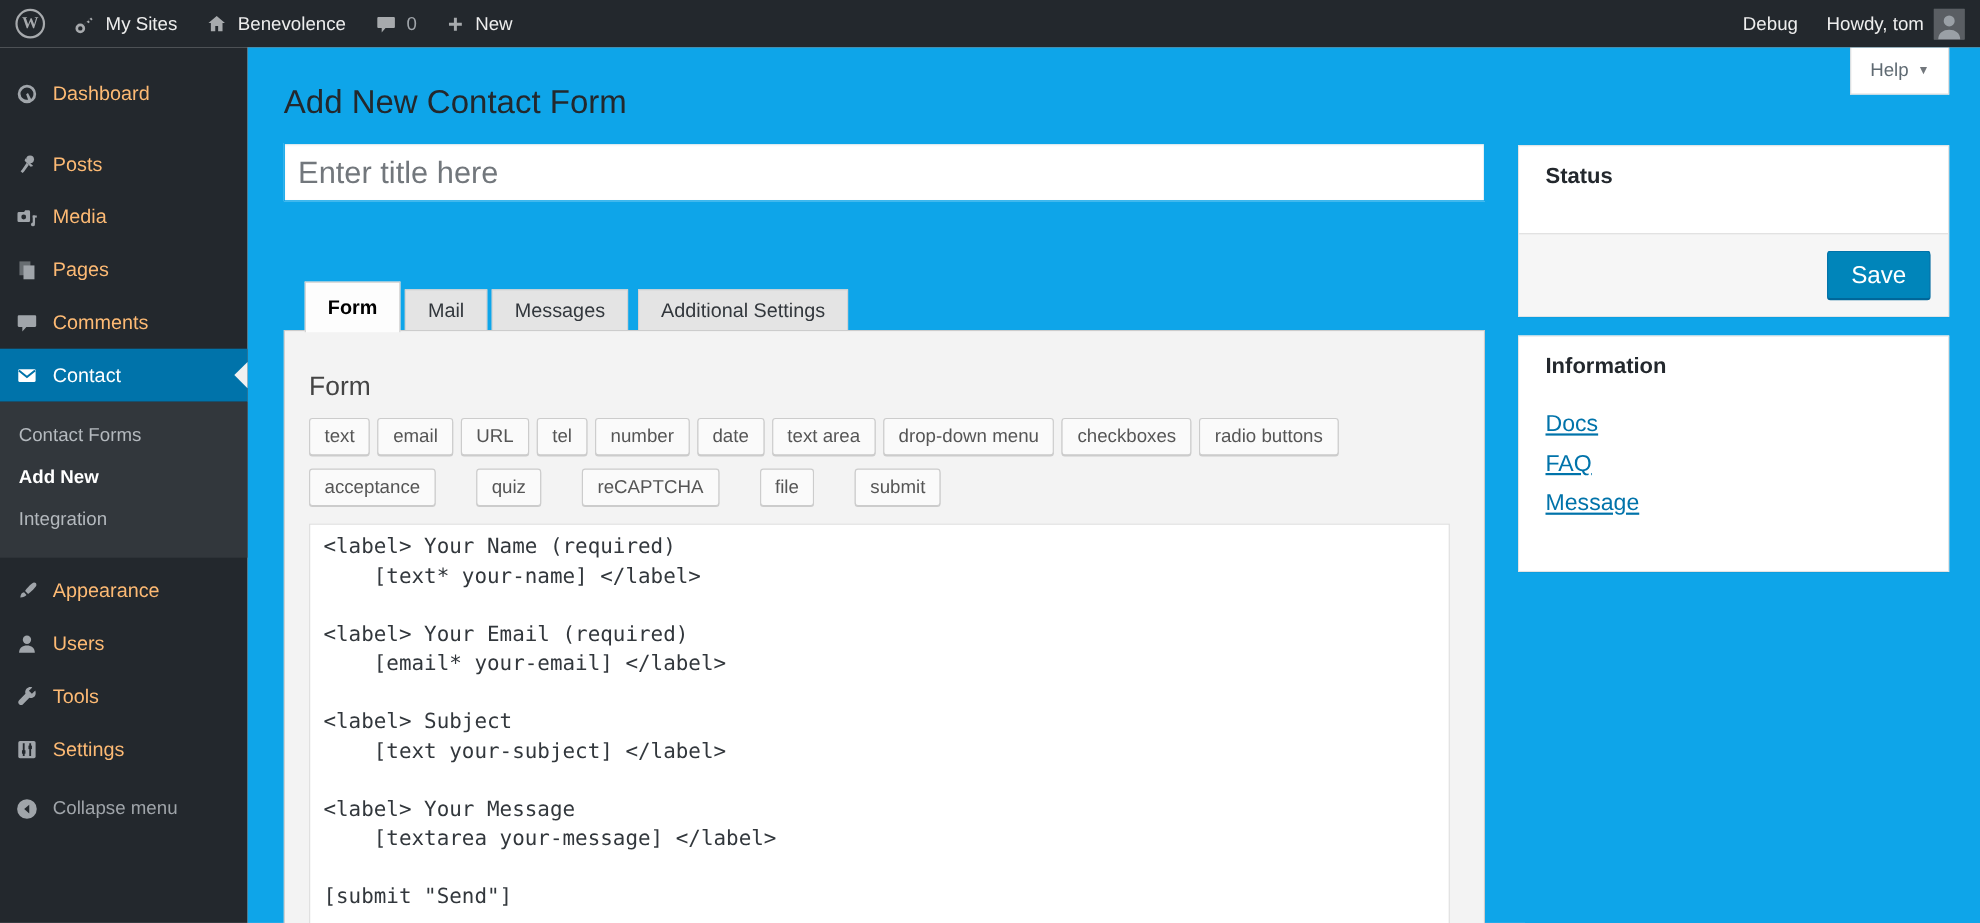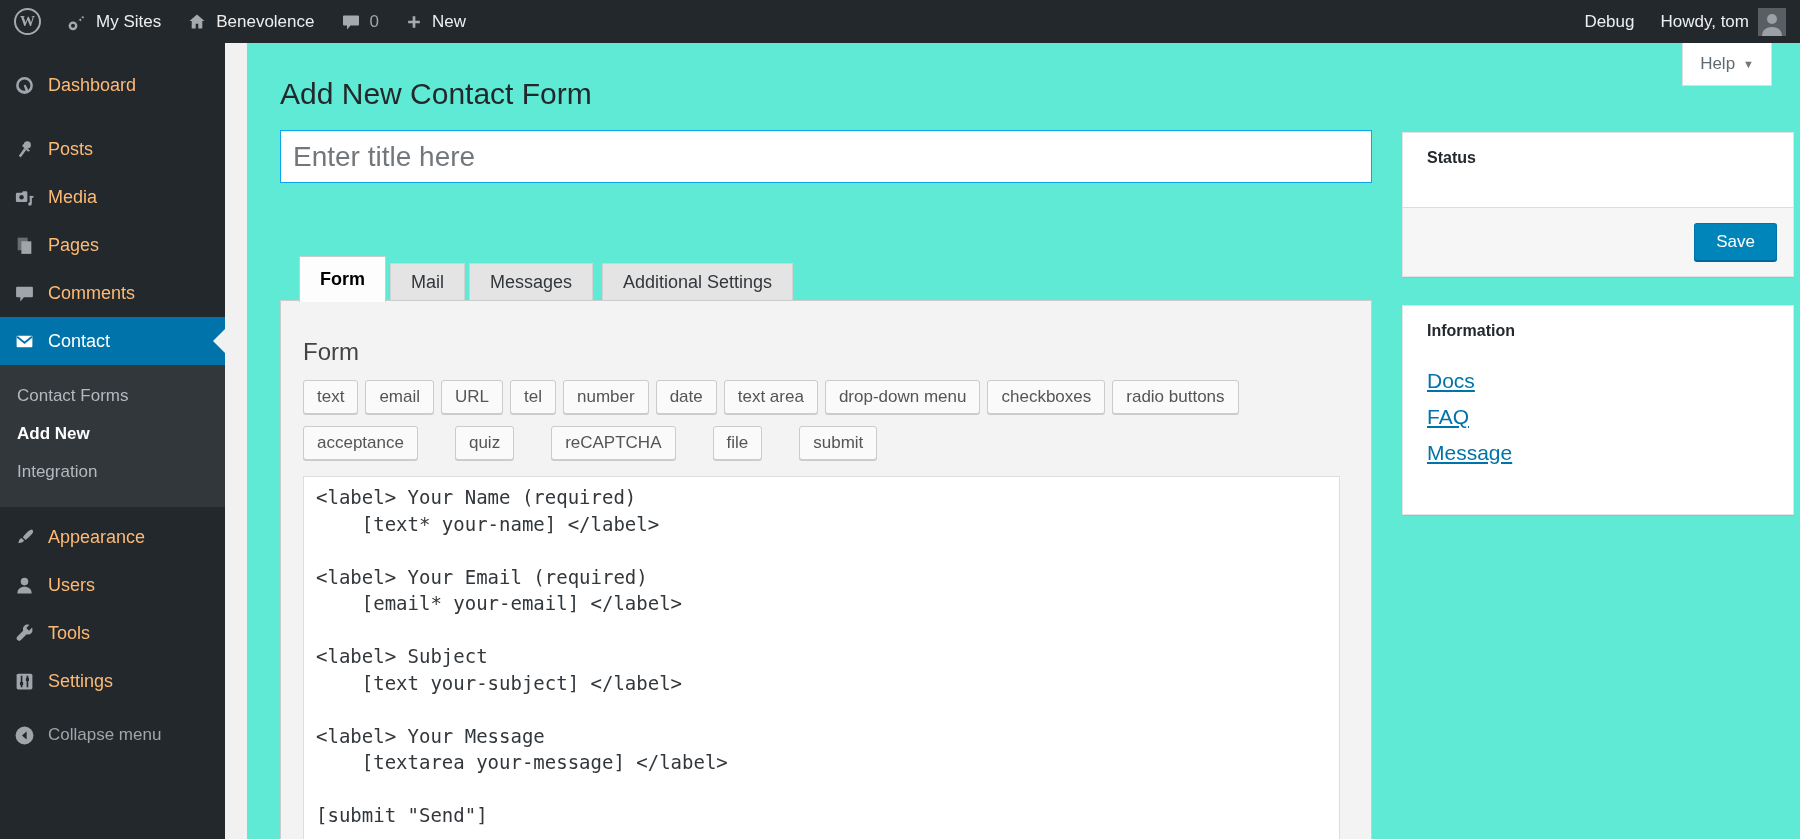--- a/index.html
+++ b/index.html
@@ -26,46 +26,46 @@
   .menu-item.current { background:#0073aa; color:#fff; position:relative; }
   .menu-item.current svg { color:#fff; }
   .menu-item.current::after { content:""; position:absolute; right:0; top:50%; transform:translateY(-50%); border:12px solid transparent; border-right-color:#f1f1f1; }
   .submenu { background:#32373c; padding:12px 0 16px 0; }
   .submenu-item { height:38px; display:flex; align-items:center; padding-left:17px; font-size:17px; color:#b4b9be; cursor:pointer; }
   .submenu-item.current-sub { color:#fff; font-weight:bold; }
   .collapse { margin-top:6px; color:#a0a5aa; font-size:17px; }
   .collapse svg { color:#a0a5aa; }
 
   
-  .content { position:absolute; top:43px; left:225px; right:0; bottom:0; background:#5eead4;margin-left:22px; }
+  .content { position:absolute; top:43px; left:225px; right:0; bottom:0; background:#0ea5e9; }
   .help-tab { position:absolute; top:0; right:28px; background:#fff; border:1px solid #ddd; border-top:none; padding:0 17px; height:43px; display:flex; align-items:center; gap:8px; font-size:17px; color:#5f6a72; cursor:pointer; }
   .help-caret { font-size:11px; color:#72777c; }
   .page-title { position:absolute; left:33px; top:33px; font-size:30px; font-weight:400; color:#23282d; line-height:36px; }
   .title-input { position:absolute; left:33px; top:87px; width:1092px; height:53px; background:#fff; border:1px solid #0ea5e9; box-shadow:inset 0 1px 2px rgba(0,0,0,.07); font-size:28px; color:#32373c; padding:0 12px; font-family:"Liberation Sans","DejaVu Sans",sans-serif; outline:none; }
   .title-input::placeholder { color:#72777c; opacity:1; }
 
   
   .tabs { position:absolute; left:33px; top:212px; width:1092px; height:46px; }
   .tab { position:absolute; bottom:-1px; display:flex; align-items:center; justify-content:center; font-size:18px; color:#32373c; background:#e4e4e4; border:1px solid #d2d2d2; height:39px; padding:0 20px; cursor:pointer; }
   .tab.active { background:#fdfdfd; border:1px solid #ccc; border-bottom:none; height:46px; font-weight:bold; color:#000; z-index:5; }
   .panel { position:absolute; left:33px; top:257px; width:1092px; height:560px; background:#f3f3f3; border:1px solid #ccc; padding:36px 22px 0 22px; }
   .panel-heading { font-size:24px; font-weight:400; color:#444; line-height:29px; }
   .tag-row { margin-top:14px; display:flex; flex-wrap:wrap; }
   .tag-row + .tag-row { margin-top:12px;gap:30px; }
   .tag-btn { font-family:"Liberation Sans","DejaVu Sans",sans-serif; font-size:17px; color:#555; background:#fafafa; border:1px solid #ccc; border-radius:3px; padding:6px 13px; margin-right:7px; cursor:pointer; box-shadow:0 1px 0 #ccc; white-space:nowrap; }
   .form-textarea { display:block; margin-top:16px; width:1037px; height:400px; background:#fff; border:1px solid #ddd; resize:none; padding:7px 12px; font-family:"DejaVu Sans Mono","Liberation Mono",monospace; font-size:19px; line-height:26.5px; color:#32373c; outline:none; overflow:hidden; }
 
   
   .side-col { position:absolute; left:1155px; top:0; width:392px; }
   .postbox { position:absolute; left:0; width:392px; background:#fff; border:1px solid #e3e3e3; box-shadow:0 1px 1px rgba(0,0,0,.04); }
-  .postbox h3 { font-size:16px; font-weight:bold; color:#23282d; padding:16px 24px 0 24px; }
+  .postbox h3 { font-size:20px; font-weight:bold; color:#23282d; padding:16px 24px 0 24px; }
   .status-box { top:89px; }
   .status-body { height:40px; }
   .status-actions { background:#f6f6f6; border-top:1px solid #ddd; padding:15px 16px; text-align:right; }
-  .save-btn { background:#0085ba; border:1px solid #0073aa; border-bottom-color:#006799; box-shadow:0 1px 0 #006799; border-radius:3px; color:#fff; font-size:17px; padding:8px 21px; cursor:pointer; font-family:"Liberation Sans","DejaVu Sans",sans-serif; }
+  .save-btn { background:#0085ba; border:1px solid #0073aa; border-bottom-color:#006799; box-shadow:0 1px 0 #006799; border-radius:3px; color:#fff; font-size:22px; padding:8px 21px; cursor:pointer; font-family:"Liberation Sans","DejaVu Sans",sans-serif; }
   .info-box { top:262px; padding-bottom:36px; }
   .info-links { padding:30px 24px 0 24px; list-style:none; }
   .info-links li { margin-bottom:13px; line-height:21px; }
   .info-links a { color:#0073aa; font-size:21px; text-decoration:underline; cursor:pointer; }
 </style>
 </head>
 <body>
 
 <div class="screen">
 

